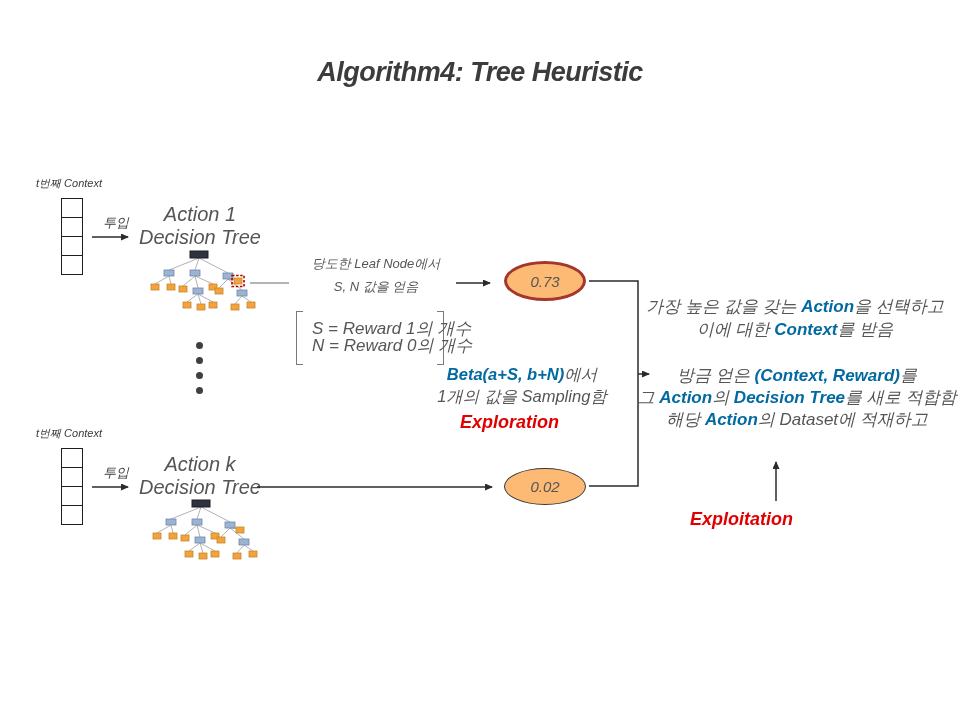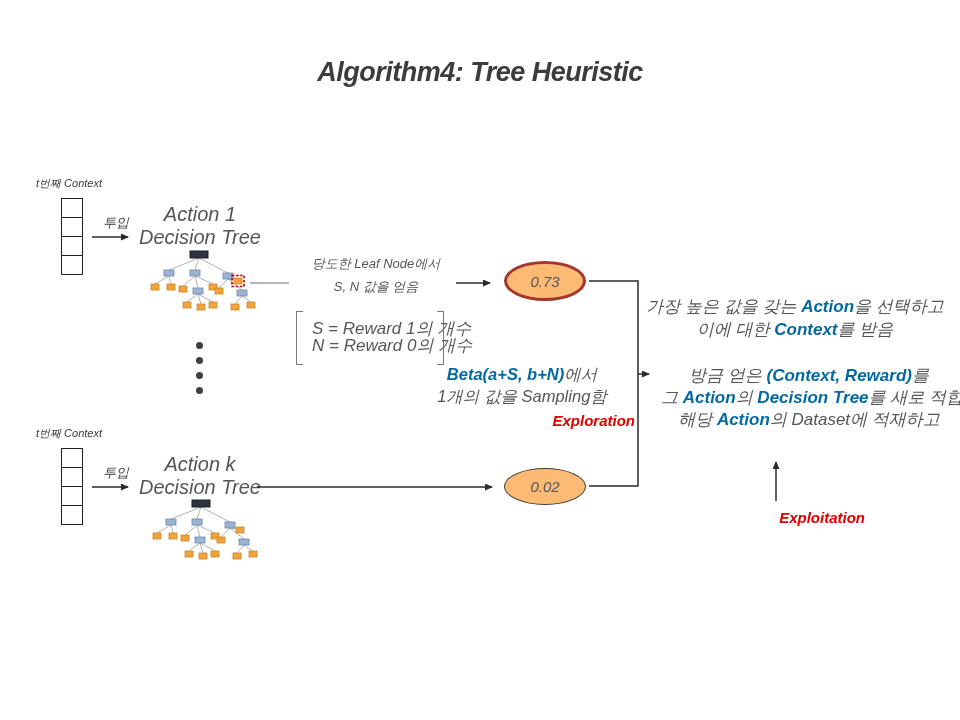--- a/index.html
+++ b/index.html
@@ -42,25 +42,25 @@
 
   .note { width:148px; height:54px; }
   .note-bracket { position:absolute; top:0; bottom:0; width:7px; }
   .note-bracket.left  { left:0;  border:1px solid #7a7a7a; border-right:none; }
   .note-bracket.right { right:0; border:1px solid #7a7a7a; border-left:none; }
   .note-lines { position:absolute; left:16px; top:9px; font-size:17px; line-height:17px; color:#565656; white-space:nowrap; }
 
   .dots { display:flex; flex-direction:column; gap:8px; }
   .dot { width:7px; height:7px; border-radius:50%; background:#3f3f3f; }
 
-  .red-label { color:#e00000; font-weight:700; font-size:15px; text-align:right; white-space:nowrap; }
+  .red-label { color:#e00000; font-weight:700; font-size:18px; text-align:left; white-space:nowrap; }
 
   .right-block { text-align:center; color:#555555; white-space:nowrap; }
   .right-select { width:300px; font-size:17px; line-height:23px; }
-  .right-update { width:320px; font-size:17px; line-height:22px;padding-left:24px; }
+  .right-update { width:320px; font-size:17px; line-height:22px; }
 
   svg.overlay { left:0; top:0; pointer-events:none; }
 </style>
 </head>
 <body>
 
 <div class="canvas">
 
   <div class="abs slide-title">Algorithm4: Tree Heuristic</div>
 

